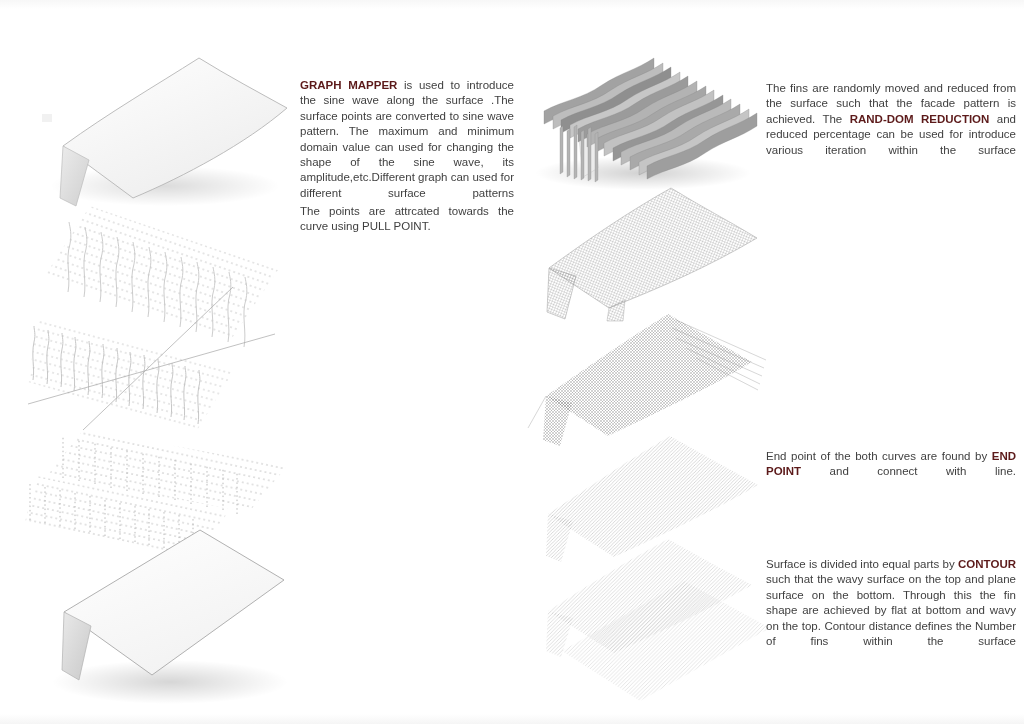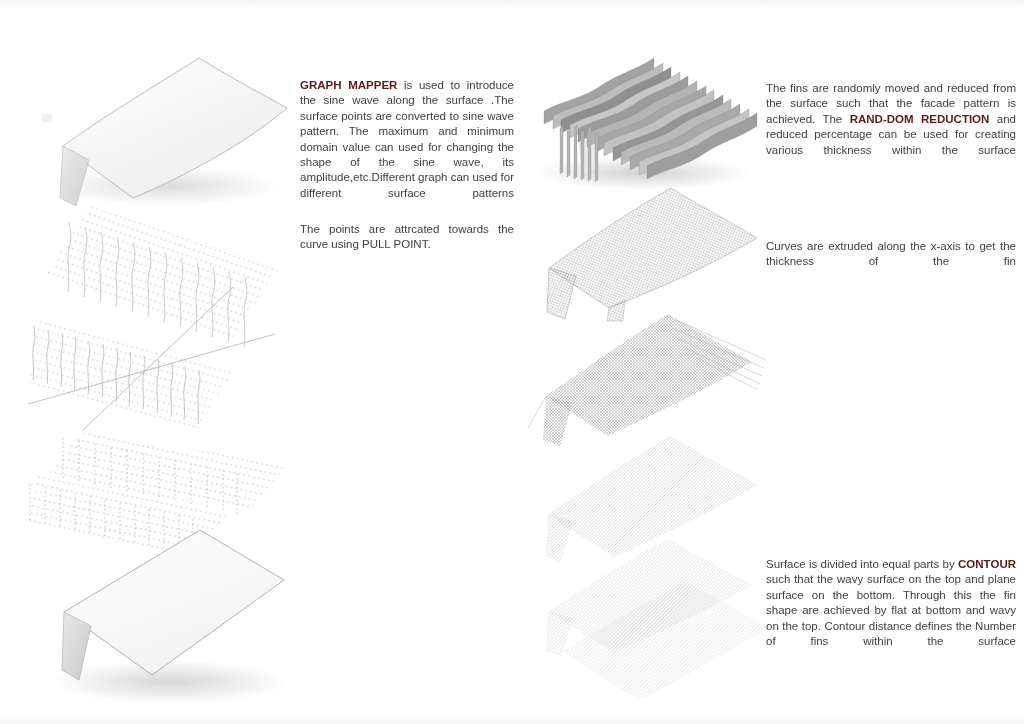--- a/index.html
+++ b/index.html
@@ -232,18 +232,18 @@
       <pattern id="h3" width="3.8" height="3.8" patternUnits="userSpaceOnUse">
         <path d="M0,3.8 L3.8,0" stroke="#b2b2b2" stroke-width="0.33" fill="none"></path>
       </pattern>
     </defs>
     <path d="M16,78 C55,53 95,28 136,6 C164,22 192,37 220,52 C176,77 128,99 82,120 C60,106 38,92 16,78 Z" fill="url(#h2)"></path>
     <path d="M16,78 L14,118 L29,124 L41,85 Z" fill="url(#h2)"></path>
     <path d="M30,118 L152,48 L238,95 L108,168 Z" fill="url(#h3)"></path>
   </svg>
 
   <div class="para lcol jl" style="top:78px"><span class="em">GRAPH MAPPER</span><span> is used to introduce the sine wave along the surface .The surface points are converted to sine wave pattern. The maximum and minimum domain value can used for changing the shape of the sine wave, its amplitude,etc.Different graph can used for different surface patterns</span></div>
-  <div class="para lcol" style="top:222px"><span>The points are attrcated towards the curve using PULL POINT.</span></div>
-
-  <div class="para rcol jl" style="top:81px"><span>The fins are randomly moved and reduced from the surface such that the facade pattern is achieved. The </span><span class="em">RAND-DOM REDUCTION</span><span> and reduced percentage can be used for creating various thickness within the surface</span></div>
-  <div class="para rcol jl" style="top:239px"><span>Curves are extruded along the x-axis to get the thickness of the fin</span></div>
+  <div class="para lcol" style="top:204px"><span>The points are attrcated towards the curve using PULL POINT.</span></div>
+
+  <div class="para rcol jl" style="top:81px"><span>The fins are randomly moved and reduced from the surface such that the facade pattern is achieved. The </span><span class="em">RAND-DOM REDUCTION</span><span> and reduced percentage can be used for introduce various iteration within the surface</span></div>
+  <div class="para rcol jl" style="top:449px"><span>End point of the both curves are found by </span><span class="em">END POINT</span><span> and connect with line.</span></div>
   <div class="para rcol jl" style="top:557px"><span>Surface is divided into equal parts by </span><span class="em">CONTOUR</span><span> such that the wavy surface on the top and plane surface on the bottom. Through this the fin shape are achieved by flat at bottom and wavy on the top. Contour distance defines the Number of fins within the surface</span></div>
 </div>
 
 </body></html>

